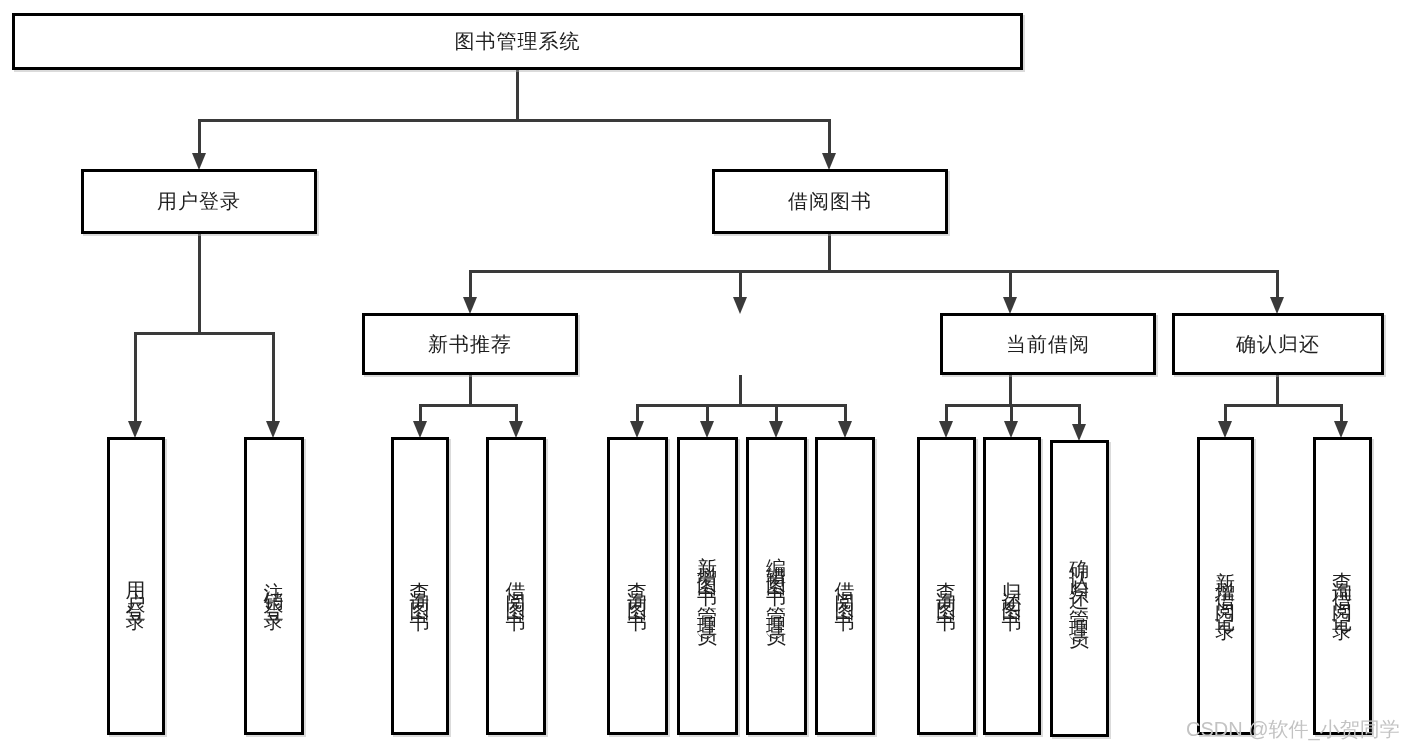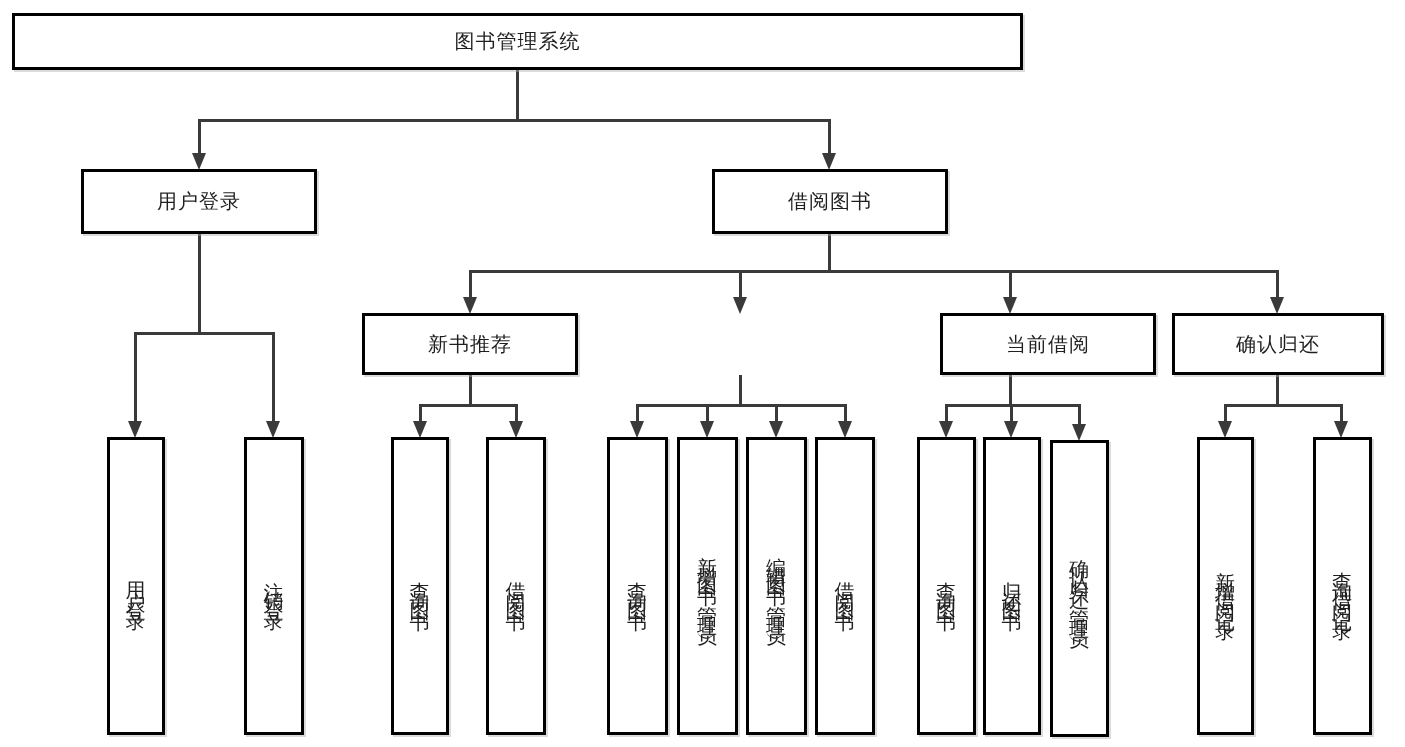--- a/index.html
+++ b/index.html
@@ -152,14 +152,15 @@
     <span>确认归还（管理员）</span>
   </div>
 
   <div class="node vnode" style="left:1197px;top:437px;width:57px;height:298px;">
     <span>新增借阅记录</span>
   </div>
   <div class="node vnode" style="left:1313px;top:437px;width:59px;height:298px;">
     <span>查询借阅记录</span>
   </div>
 
+  <div class="watermark">CSDN @软件_小贺同学</div>
 
 </div>
 
 </body></html>

